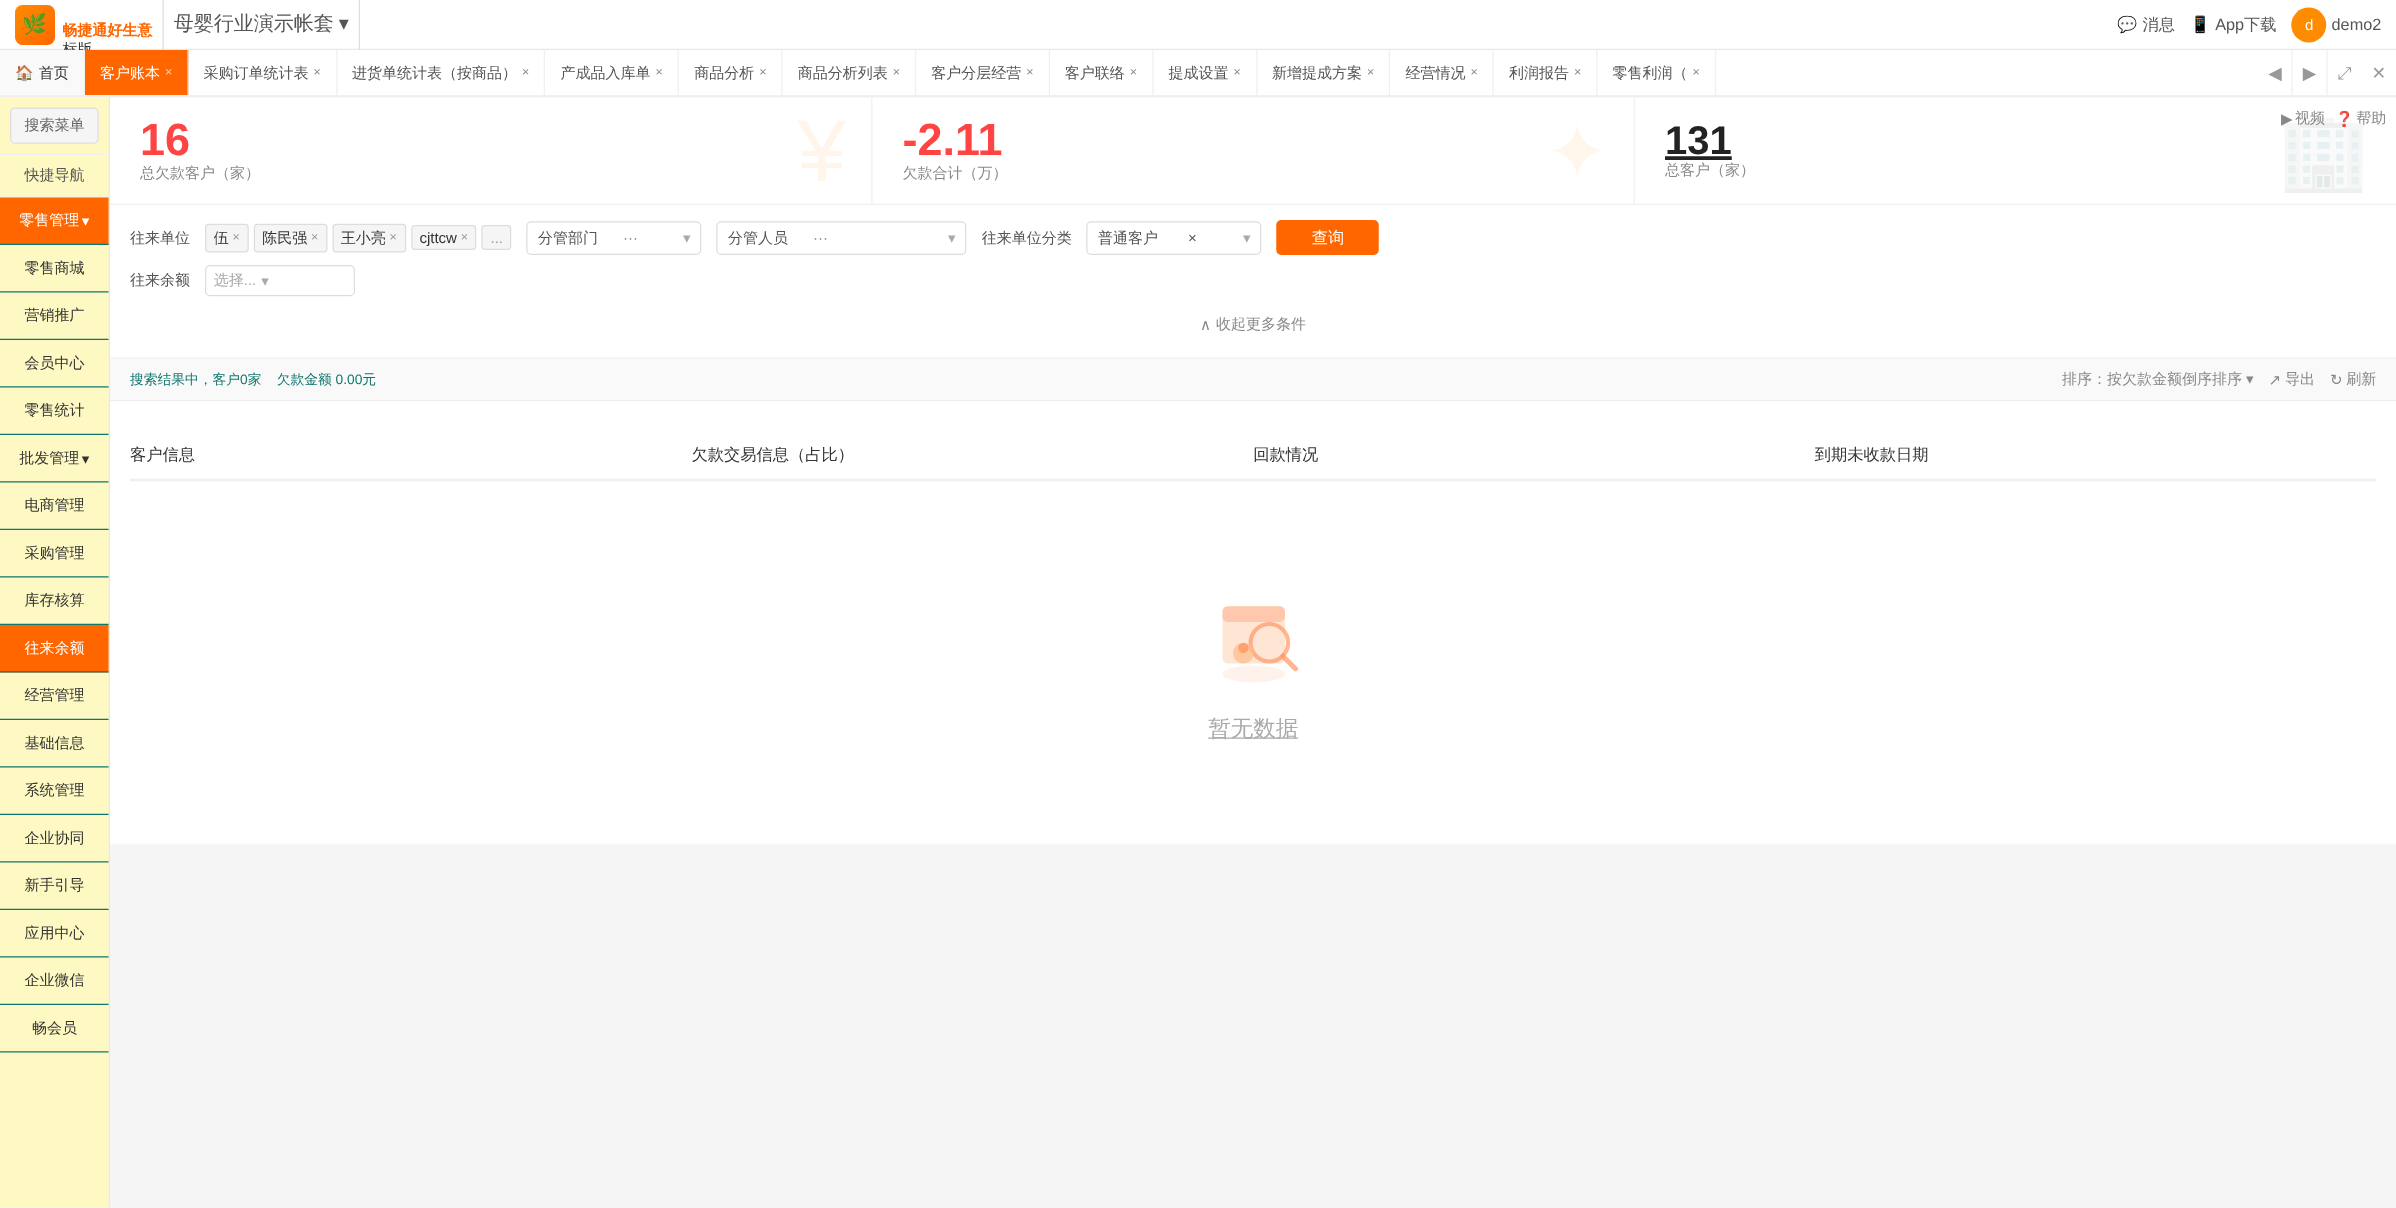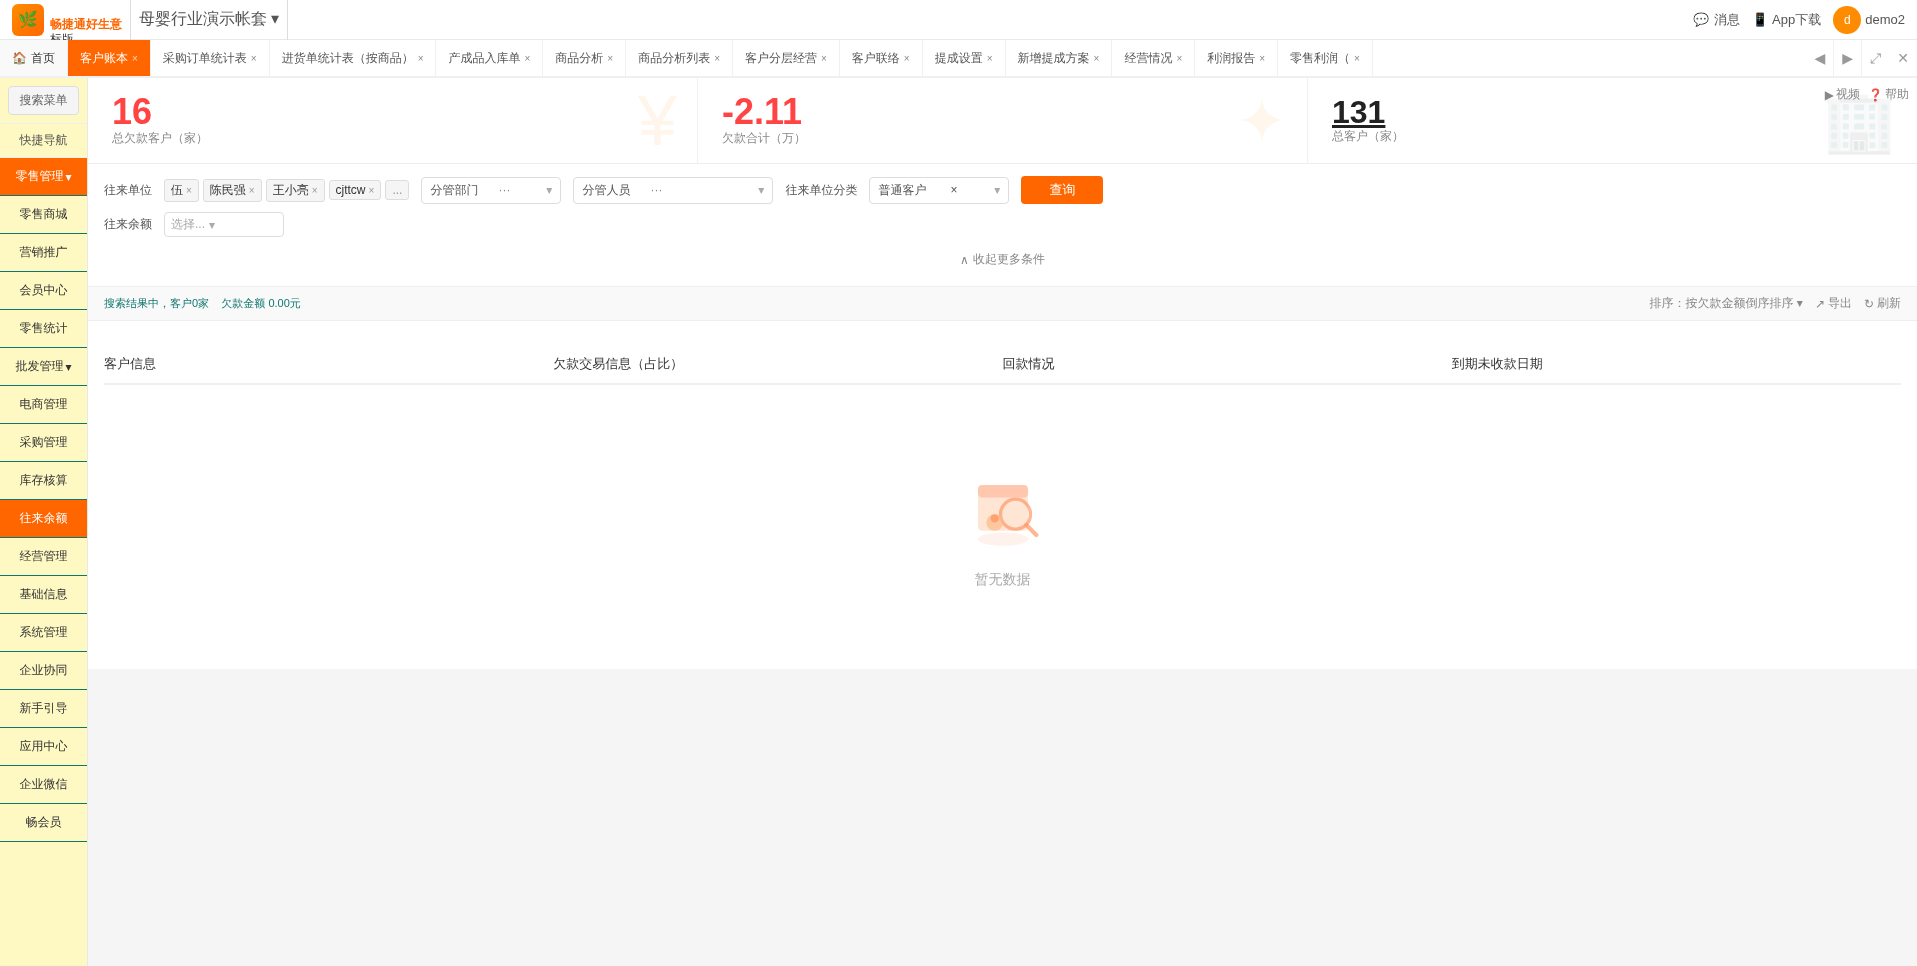--- a/index.html
+++ b/index.html
@@ -75,21 +75,21 @@
     .results-info { font-size: 11px; color: #0f766e; }
     .results-actions { display: flex; align-items: flex-start; gap: 12px; font-size: 12px; color: #888; }
     .results-actions .sort-text { cursor: pointer; }
     .results-actions .action-link { cursor: pointer; display: flex; align-items: center; gap: 3px; }
 
     
     .table-container { background: white; padding: 0 16px; }
     .table-header { display: grid; grid-template-columns: 2fr 2fr 2fr 2fr; padding: 10px 0; border-bottom: 2px solid #f0f0f0; }
     .table-header-cell { font-size: 13px; color: #333; font-weight: 500; margin-top: 24px; }
     .table-empty { display: flex; flex-direction: column; align-items: center; justify-content: center; padding: 80px 0; }
-    .empty-text { font-size: 14px; color: #aaa; }
+    .empty-text { font-size: 18px; color: #aaa; text-decoration: underline; }
     .empty-illustration { width: 100px; height: 90px; position: relative; margin-bottom: 16px; }
     .scroll-figure { width: 100px; height: 90px; }
   </style>
 </head>
 <body>
 
 <div class="top-bar">
   <div class="top-bar-left">
     <div class="logo-area">
       <div class="logo-icon">🌿</div>

